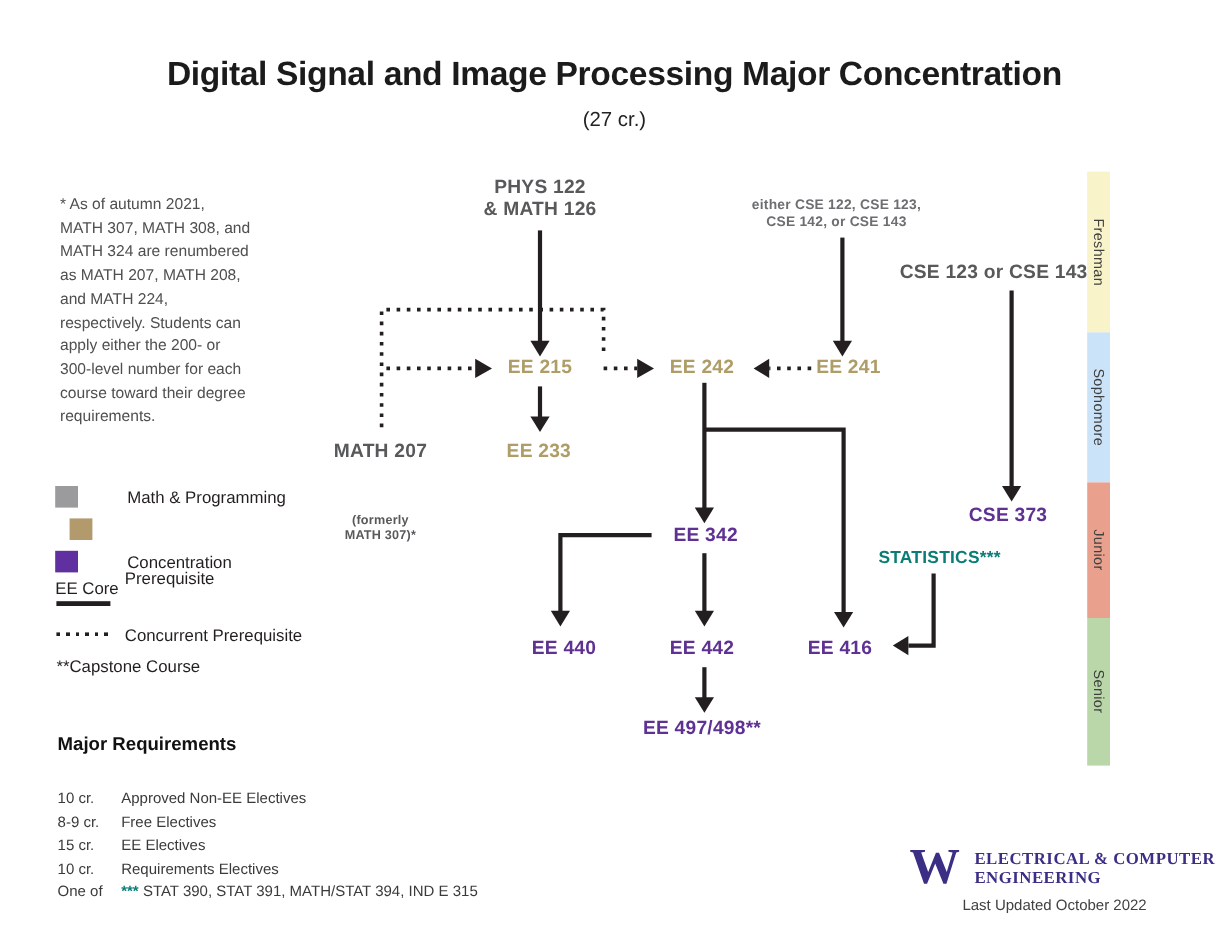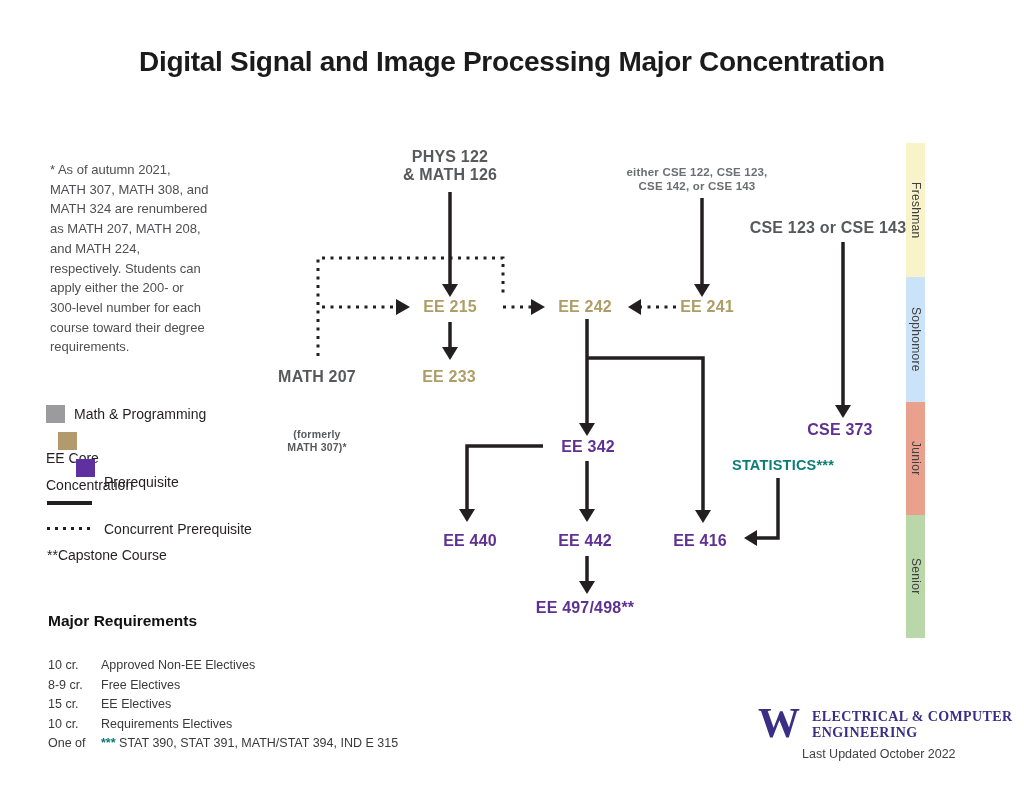--- a/index.html
+++ b/index.html
@@ -29,21 +29,21 @@
   }
   .tan    { color:#ae9d66; }
   .purple { color:#5e3193; }
   .gray   { color:#58595b; }
   .gray2  { color:#6d6e71; }
   .teal   { color:#0b7d77; }
   .small-note { font-size:11.5px; line-height:13.5px; }
   .sub-note   { font-size:10.5px; line-height:12.5px; white-space:pre-line;margin-top:40px; }
 
   
-  .legend-item { position:absolute; display:flex; align-items:center; }
+  .legend-item { position:absolute; display:flex; align-items:center;gap:32px; }
   .legend-swatch { width:19px; height:18px; margin-right:9px; }
   .sw-gray   { background:#9b9b9d; }
   .sw-tan    { background:#b29a6c; }
   .sw-purple { background:#6130a0; }
   .legend-label { font-size:14px; color:#231f20; }
   .line-solid  { position:absolute; left:47px; width:45px; height:3.5px; background:#231f20; }
   .line-dotted { position:absolute; left:47px; width:46px; height:3px;
     background:repeating-linear-gradient(90deg,#231f20 0 3px,transparent 3px 8px); }
 
   
@@ -71,20 +71,21 @@
   .dept { position:absolute; left:812px; top:709px; font-family:"Liberation Serif", serif;
     font-weight:bold; font-size:14px; line-height:16px; color:#3b2e85; letter-spacing:0.4px; }
   .updated { position:absolute; left:802px; top:747px; font-size:12.5px; color:#414042; }
 </style>
 </head>
 <body>
 
 <div class="canvas">
 
   <div class="title">Digital Signal and Image Processing Major Concentration</div>
+  <div class="subtitle">(27 cr.)</div>
 
   <div class="note">* As of autumn 2021,
 MATH 307, MATH 308, and
 MATH 324 are renumbered
 as MATH 207, MATH 208,
 and MATH 224,
 respectively. Students can
 apply either the 200- or
 300-level number for each
 course toward their degree
@@ -160,21 +161,21 @@
   <div class="node purple" style="left:585px; top:608px;">EE 497/498**</div>
 
   <div class="legend-item" style="left:46px; top:405px;">
     <span class="legend-swatch sw-gray"></span>
     <span class="legend-label">Math &amp; Programming</span>
   </div>
   <div class="legend-item" style="left:46px; top:432px;flex-direction:column;">
     <span class="legend-swatch sw-tan"></span>
     <span class="legend-label">EE Core</span>
   </div>
-  <div class="legend-item" style="left:46px; top:459px;flex-direction:column;">
+  <div class="legend-item" style="left:46px; top:459px;">
     <span class="legend-swatch sw-purple"></span>
     <span class="legend-label">Concentration</span>
   </div>
 
   <div class="line-solid" style="top:501px;"></div>
   <div class="legend-label" style="position:absolute; left:104px; top:474px;">Prerequisite</div>
   <div class="line-dotted" style="top:527px;"></div>
   <div class="legend-label" style="position:absolute; left:104px; top:521px;">Concurrent Prerequisite</div>
   <div class="legend-label" style="position:absolute; left:47px; top:547px;">**Capstone Course</div>
 

